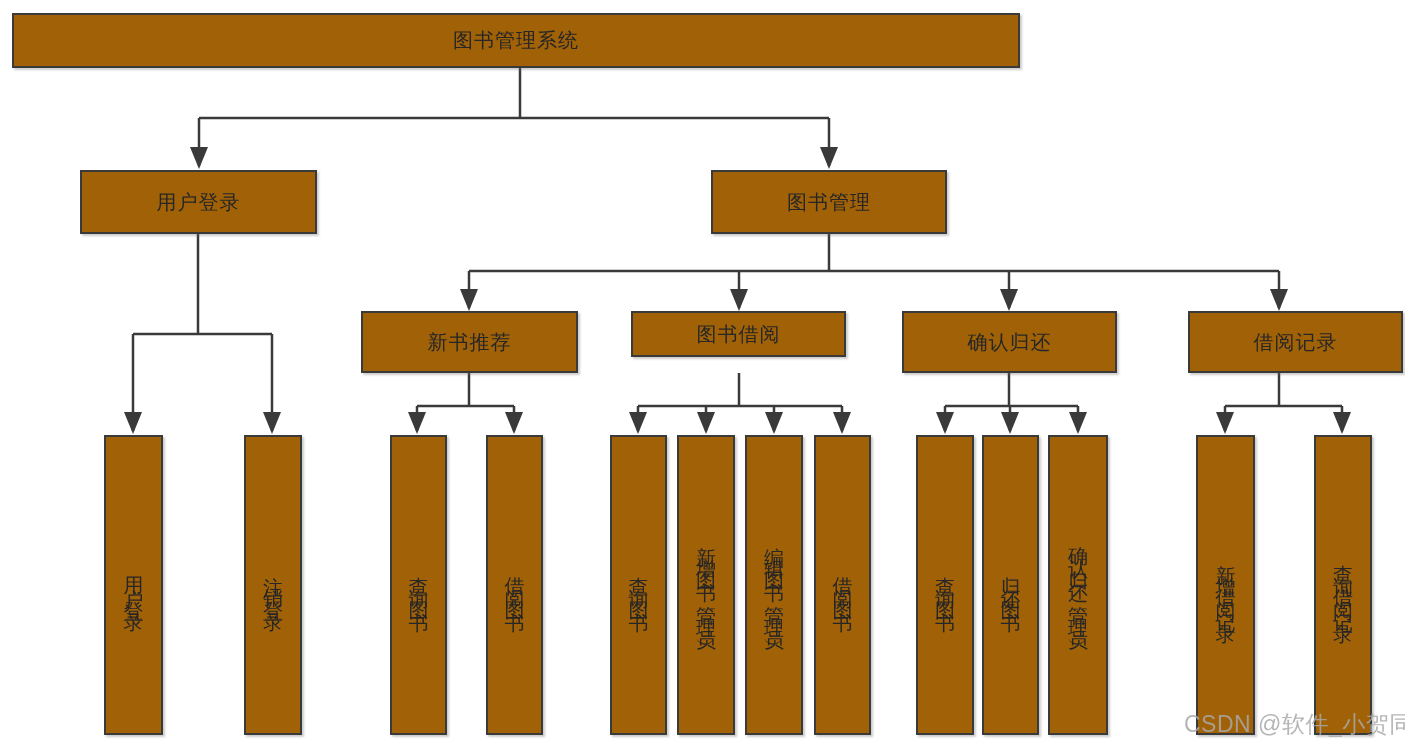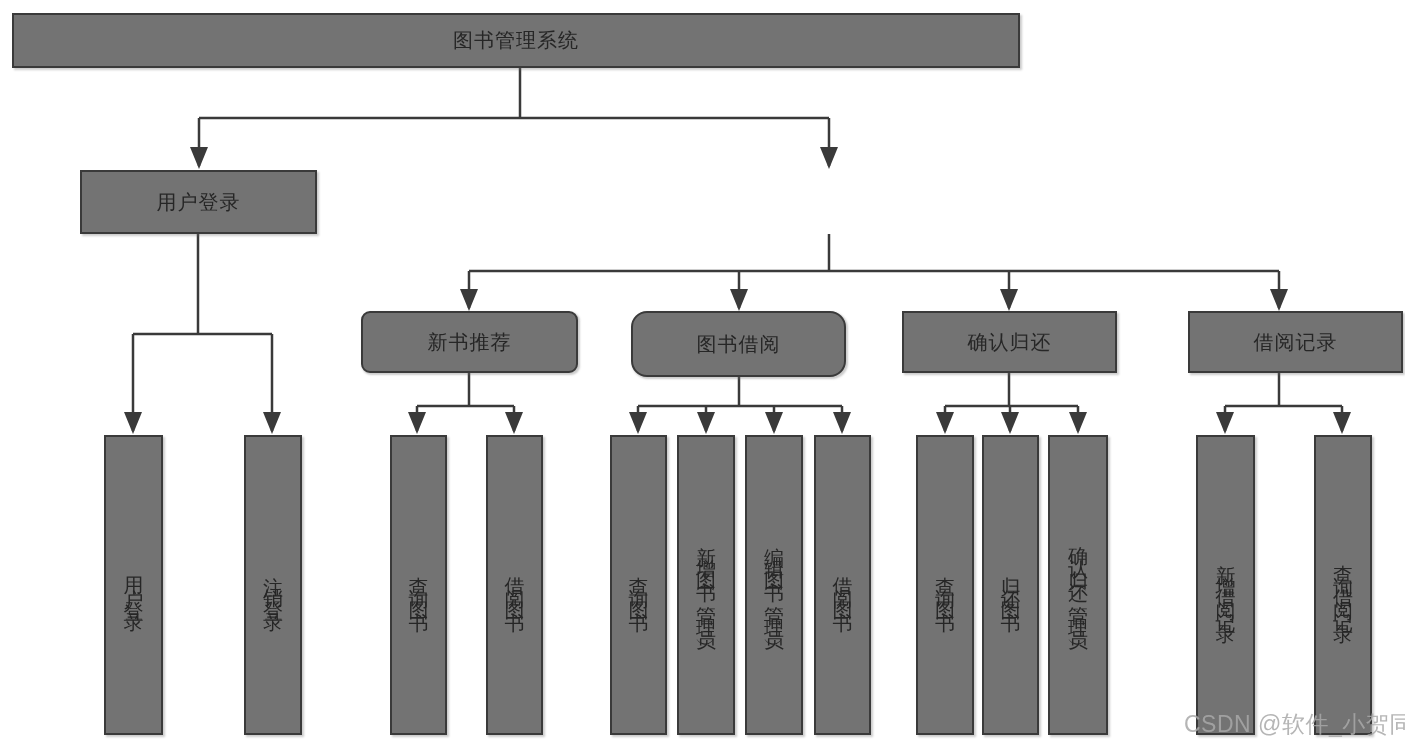--- a/index.html
+++ b/index.html
@@ -15,21 +15,21 @@
     overflow: hidden;
   }
   .connectors {
     position: absolute;
     left: 0; top: 0;
     width: 1405px; height: 747px;
     z-index: 1;
   }
   .box {
     position: absolute;
-    background: #737373;
+    background: #a16207;
     border: 2px solid #3a3a3a;
     box-sizing: border-box;
     display: flex;
     align-items: center;
     justify-content: center;
     color: #262626;
     z-index: 2;
     box-shadow: 1.5px 1.5px 2px rgba(110,110,110,0.35);
   }
   .box.h { font-size: 20px; letter-spacing: 1px; }
@@ -123,25 +123,28 @@
     </g>
   </svg>
 
   <div class="box h" style="left:12px; top:13px; width:1008px; height:55px;">
     <span>图书管理系统</span>
   </div>
 
   <div class="box h" style="left:80px; top:170px; width:237px; height:64px;">
     <span>用户登录</span>
   </div>
+  <div class="box h" style="left:711px; top:170px; width:236px; height:64px;">
+    <span>图书管理</span>
+  </div>
 
-  <div class="box h" style="left:361px; top:311px; width:217px; height:62px;border-radius:9px;">
+  <div class="box h" style="left:361px; top:311px; width:217px; height:62px;">
     <span>新书推荐</span>
   </div>
-  <div class="box h" style="left:631px; top:311px; width:215px; height:66px;border-radius:16px;">
+  <div class="box h" style="left:631px; top:311px; width:215px; height:46px;">
     <span>图书借阅</span>
   </div>
   <div class="box h" style="left:902px; top:311px; width:215px; height:62px;">
     <span>确认归还</span>
   </div>
   <div class="box h" style="left:1188px; top:311px; width:215px; height:62px;">
     <span>借阅记录</span>
   </div>
 
   <div class="box v" style="left:104px; top:435px; width:59px; height:300px;">

